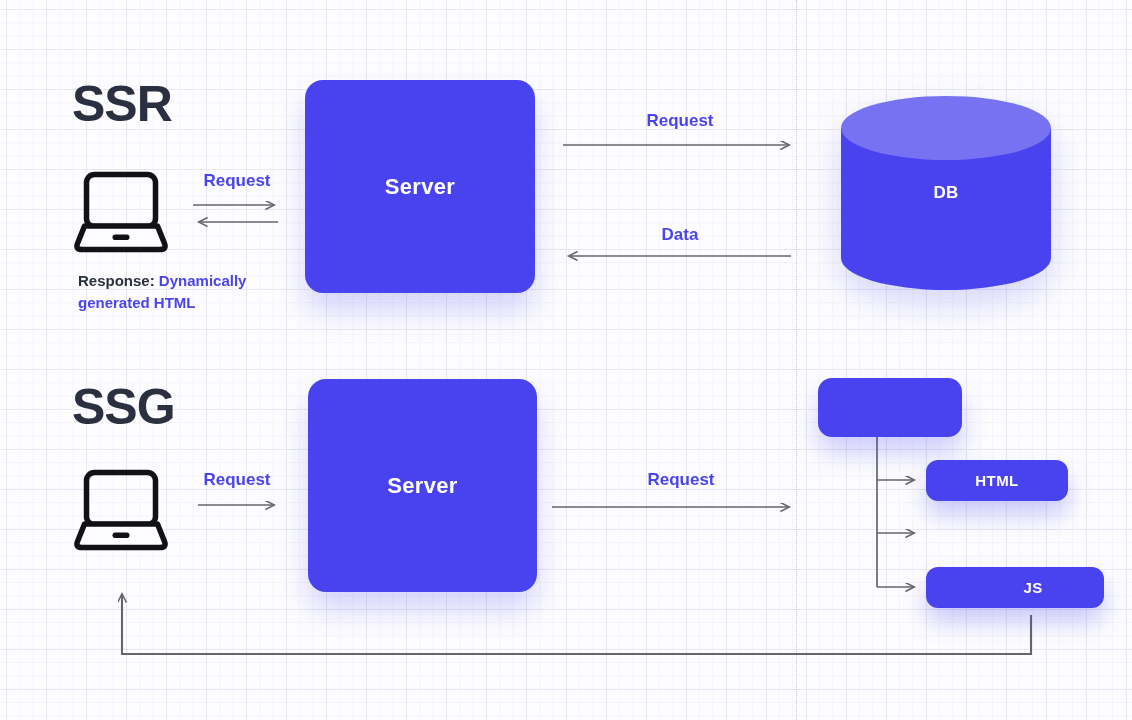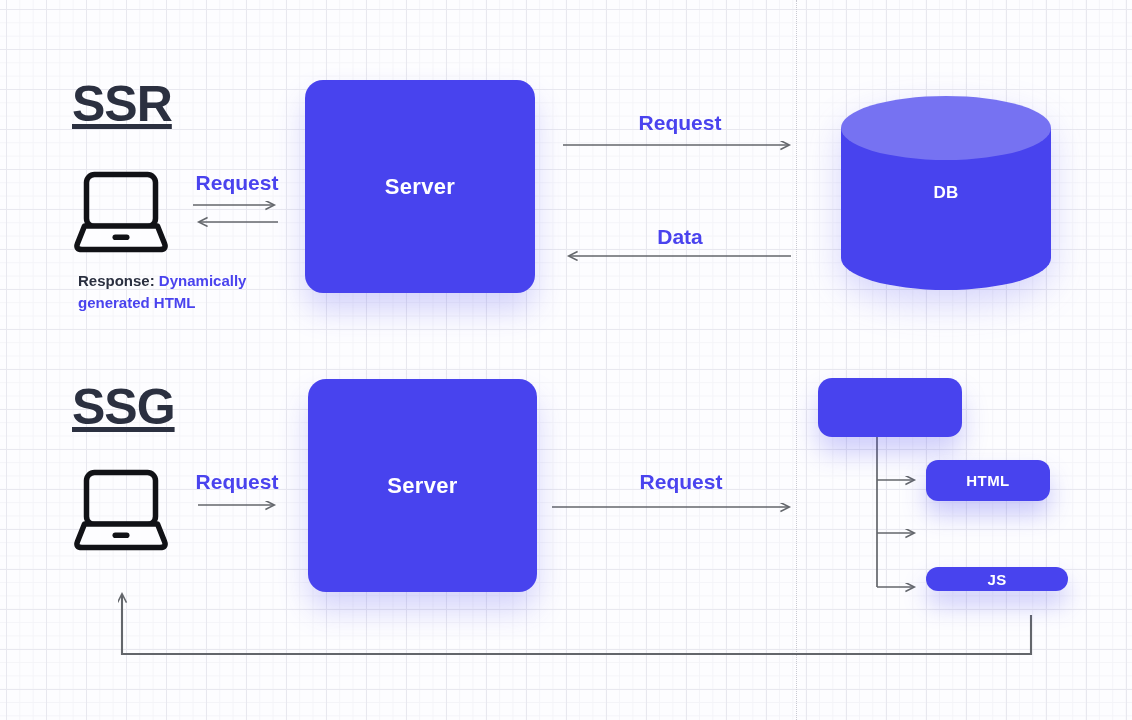--- a/index.html
+++ b/index.html
@@ -18,21 +18,21 @@
     background-position:6px 9px, 6px 9px, 6px 9px, 6px 9px;
   }
   .guide{
     position:absolute;left:796px;top:0;height:720px;width:0;
     border-left:1px dotted #c9c9d2;
   }
   .overlay{position:absolute;left:0;top:0;z-index:1;pointer-events:none;}
   .section-title{
     position:absolute;z-index:3;
     font-size:50px;font-weight:800;letter-spacing:-1px;
-    color:#2b3040;line-height:1;text-decoration:underline;
+    color:#2b3040;line-height:1;
   }
   .laptop{position:absolute;z-index:3;}
   .blue-box{
     position:absolute;z-index:2;
     background:#4843ee;border-radius:18px;
     display:flex;align-items:center;justify-content:center;
     color:#ffffff;font-weight:700;font-size:22px;letter-spacing:.3px;
     box-shadow:0 18px 30px rgba(72,67,238,.22);
   }
   .bundle{
@@ -48,21 +48,21 @@
     box-shadow:0 14px 24px rgba(72,67,238,.28);
   }
   .db-wrap{position:absolute;left:840px;top:95px;width:212px;height:196px;z-index:2;}
   .db-label{
     position:absolute;left:0;top:0;width:100%;height:100%;z-index:3;
     display:flex;align-items:center;justify-content:center;
     color:#fff;font-weight:700;font-size:17px;letter-spacing:.3px;
   }
   .flow-label{
     position:absolute;z-index:3;text-align:center;
-    color:#4a43ee;font-weight:700;font-size:21px;
+    color:#4a43ee;font-weight:700;font-size:17px;
   }
   .response{
     position:absolute;z-index:3;
     font-size:15px;font-weight:700;line-height:1.45;
   }
   .response .prefix{color:#2b3040;}
   .response .value{color:#4a43ee;}
   .nowrap{white-space:nowrap;}
 </style>
 </head>
@@ -135,21 +135,21 @@
   <div class="flow-label" style="left:192px;top:470px;width:90px;">Request</div>
 
   <div class="blue-box" style="left:308px;top:379px;width:229px;height:213px;">
     <span>Server</span>
   </div>
 
   <div class="flow-label" style="left:611px;top:470px;width:140px;">Request</div>
 
   <div class="bundle" style="left:818px;top:378px;width:144px;height:59px;"></div>
 
-  <div class="file-box" style="left:926px;top:460px;width:124px;height:41px;">
+  <div class="file-box" style="left:926px;top:460px;width:142px;height:41px;">
     <span>HTML</span>
   </div>
-  <div class="file-box" style="left:926px;top:567px;width:142px;height:24px;">
+  <div class="file-box" style="left:926px;top:567px;width:142px;height:41px;padding-left:36px;">
     <span>JS</span>
   </div>
 
 
 </div>
 
 </body></html>

